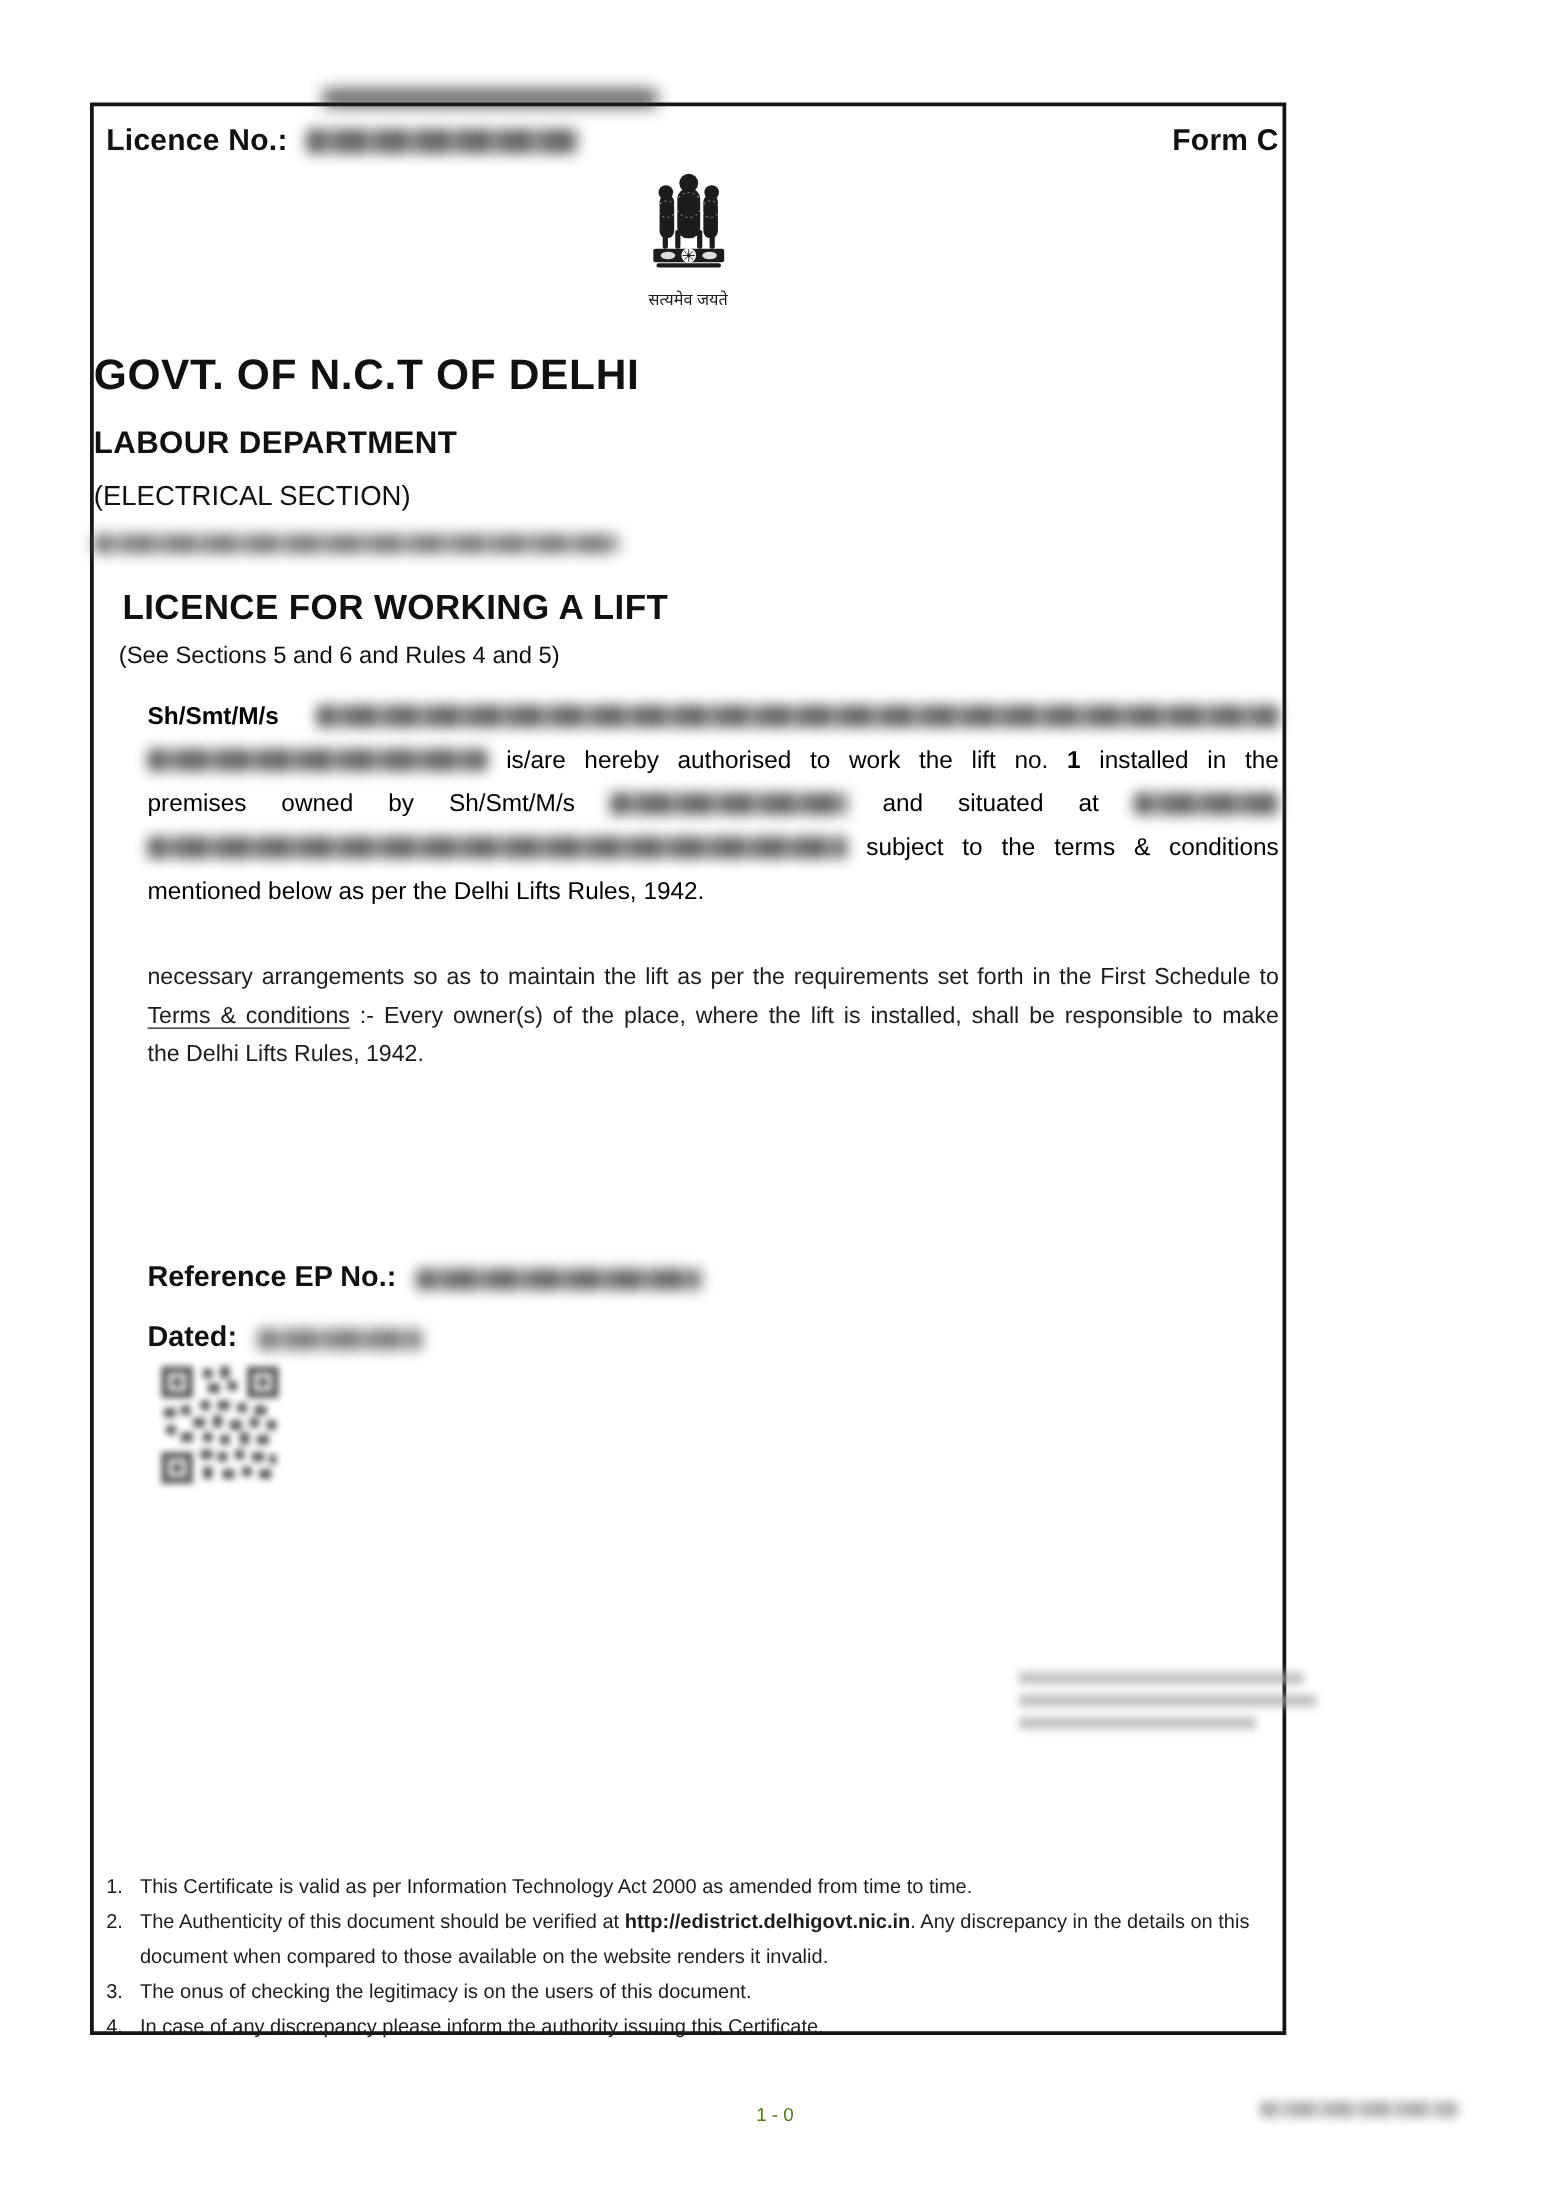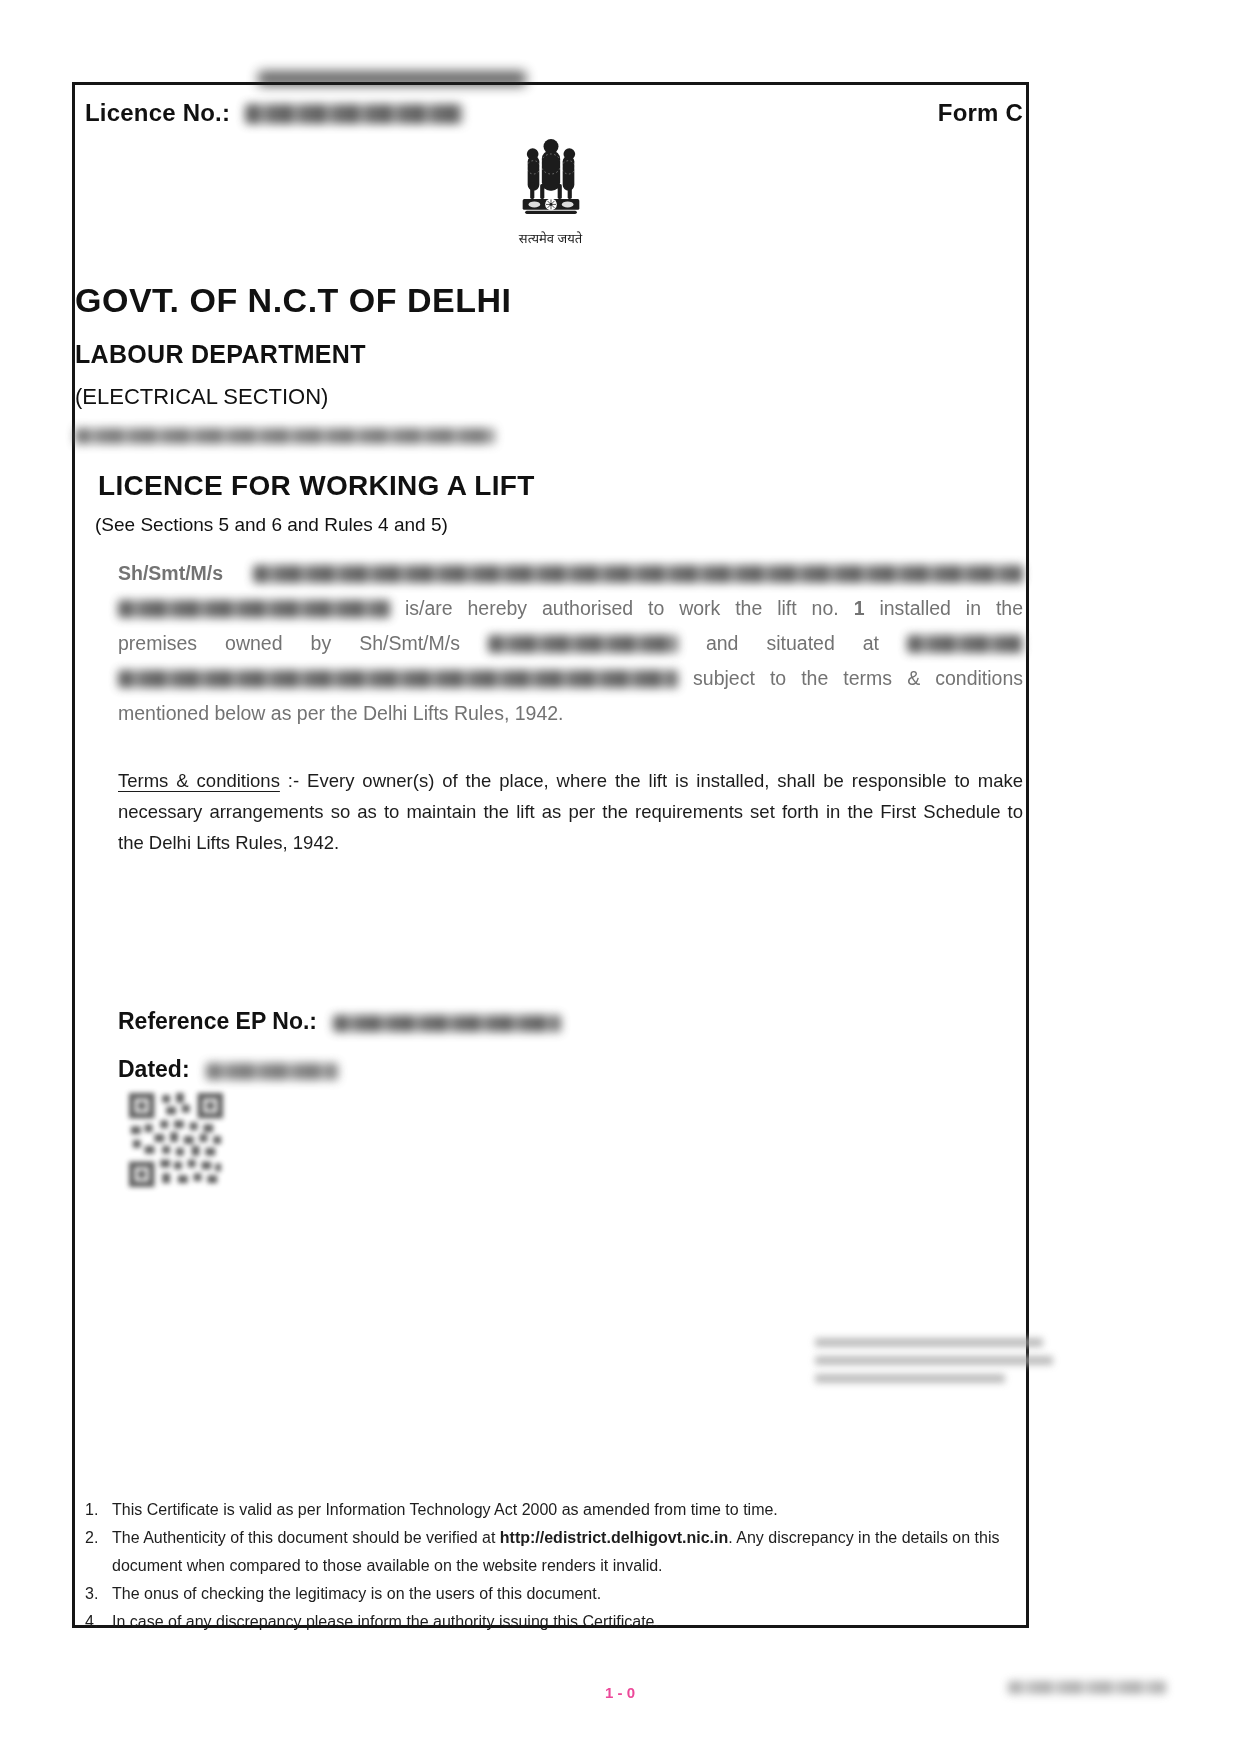--- a/index.html
+++ b/index.html
@@ -16,21 +16,21 @@
   .b{font-weight:bold;}
   
   .hdr-label{font-size:24px;font-weight:bold;letter-spacing:.2px;}
   
   .h-org{font-size:34px;font-weight:bold;letter-spacing:.5px;}
   .h-dept{font-size:25px;font-weight:bold;letter-spacing:.3px;}
   .h-sec{font-size:22px;}
   .h-title{font-size:28px;font-weight:bold;letter-spacing:.3px;padding-left:23px;}
   .h-sub{font-size:19px;padding-left:20px;}
   
-  .bodytxt{left:118px;width:905px;font-size:19.5px;color:#737373;}
+  .bodytxt{left:118px;width:905px;font-size:19.5px;color:#000000;}
   .bline{height:35px;line-height:35px;text-align:justify;text-align-last:justify;white-space:nowrap;}
   .bline.last{text-align-last:left;}
   
   .redact{
     display:inline-block;vertical-align:-3px;border-radius:3px;
     background:repeating-linear-gradient(90deg,#3d3d3d 0 15px,#8a8a8a 15px 21px,#4d4d4d 21px 33px);
     filter:blur(5px);opacity:.8;
   }
   .redact.light{background:repeating-linear-gradient(90deg,#9d9d9d 0 14px,#cfcfcf 14px 20px,#a8a8a8 20px 30px);filter:blur(4px);}
   .redact.mid{background:repeating-linear-gradient(90deg,#5c5c5c 0 15px,#9a9a9a 15px 21px,#6a6a6a 21px 33px);}
@@ -40,21 +40,21 @@
   .tline.last{text-align-last:left;}
   .u{text-decoration:underline;text-underline-offset:4px;}
   .fld-label{font-size:23px;font-weight:bold;}
   
   .sig div{border-radius:2px;background:#a6a6a6;filter:blur(3.5px);opacity:.75;margin-bottom:9px;}
   
   .notes{left:85px;width:938px;font-size:16px;color:#1d1d1d;}
   .note{display:flex;line-height:28px;}
   .note .num{width:27px;flex:none;}
   .note .txt{flex:1;}
-  .pagenum{font-size:15px;color:#ec4899;font-weight:bold;}
+  .pagenum{font-size:15px;color:#4d7c0f;}
   .smudge{background:#222;filter:blur(6px);opacity:.7;border-radius:4px;}
   .qr{filter:blur(2.6px);opacity:.82;}
 </style>
 </head>
 <body>
 
 <div class="frame"></div>
 
 <div class="abs smudge" style="left:258px;top:71px;width:268px;height:15px;"></div>
 
@@ -136,25 +136,25 @@
     <span class="redact" style="width:116px;height:18px;"></span>
   </div>
   <div class="bline">
     <span class="redact" style="width:560px;height:18px;"></span>
     <span>subject to the terms &amp; conditions</span>
   </div>
   <div class="bline last">mentioned below as per the Delhi Lifts Rules, 1942.</div>
 </div>
 
 <div class="abs terms" style="top:765px;">
+  <div class="tline">necessary arrangements so as to maintain the lift as per the requirements set forth in the First Schedule to</div>
   <div class="tline">
     <span class="u">Terms &amp; conditions</span>
     <span>:- Every owner(s) of the place, where the lift is installed, shall be responsible to make</span>
   </div>
-  <div class="tline">necessary arrangements so as to maintain the lift as per the requirements set forth in the First Schedule to</div>
   <div class="tline last">the Delhi Lifts Rules, 1942.</div>
 </div>
 
 <div class="abs fld-label" style="left:118px;top:1008px;">
   <span>Reference EP No.:</span>
   <span class="redact" style="width:228px;height:17px;margin-left:10px;"></span>
 </div>
 <div class="abs fld-label" style="left:118px;top:1056px;">
   <span>Dated:</span>
   <span class="redact mid" style="width:132px;height:17px;margin-left:10px;"></span>

